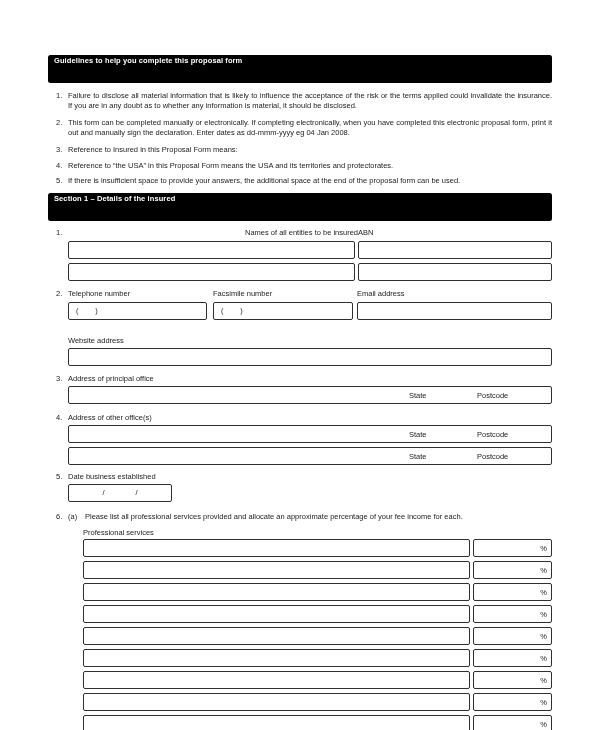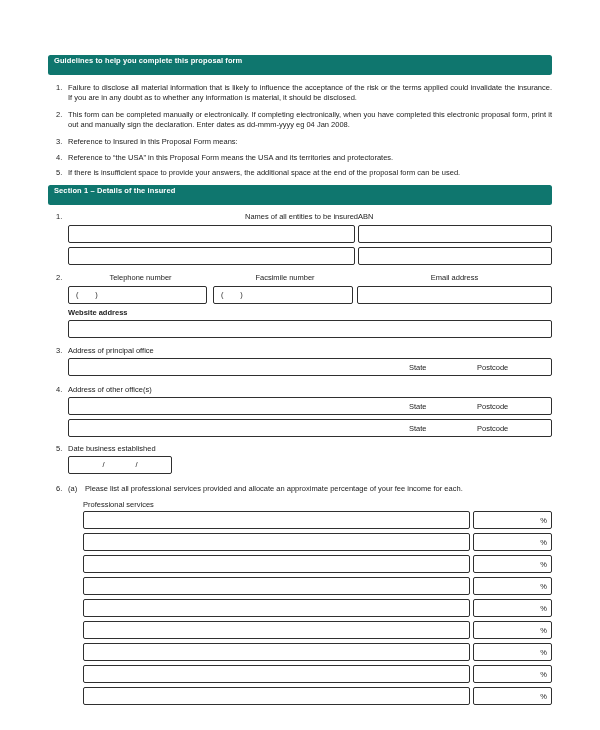--- a/index.html
+++ b/index.html
@@ -5,22 +5,22 @@
   html,body { margin:0; padding:0; }
   body {
     width:600px; height:730px; background:#ffffff;
     font-family:"Liberation Sans", sans-serif;
     color:#1c1c1c; overflow:hidden;
   }
   .doc { position:relative; margin:55px 48px 0 48px; width:504px; }
 
   
   .bar {
-    height:20px; line-height:12px; border-radius:2.5px;
-    background:#0f766e; color:#ffffff;
+    height:28px; line-height:12px; border-radius:2.5px;
+    background:#000000; color:#ffffff;
     font-size:7.5px; font-weight:bold; padding-left:6px;
     box-sizing:border-box; letter-spacing:.1px;
   }
 
   
   .g-item { display:flex; margin-top:8px; font-size:7.5px; line-height:9.5px; }
   .g-item.tight { margin-top:6px; }
   .g-num { flex:0 0 12px; margin-left:8px; }
   .g-text { flex:1; margin:0; text-align:justify; }
   .g-bullet { display:flex; margin-top:6px; margin-left:24px; font-size:7.5px; line-height:9.5px; }
@@ -66,21 +66,21 @@
   .datebox { display:flex; justify-content:center; align-items:center; gap:31px; }
   .slash { line-height:16px; }
 
   
   .svc-row { display:flex; margin-top:4px; }
   .svc-row.first { margin-top:2px; }
   .w-svc { width:387px; margin-right:3px; }
   .w-pct { width:79px; }
   .pct { position:absolute; right:4px; top:50%; transform:translateY(-50%); }
 
-  .sec-label { margin-top:4px;font-weight:bold; }
+  .sec-label { margin-top:16px; }
 </style>
 </head>
 <body>
 
 <div class="doc">
 
   <div class="bar">Guidelines to help you complete this proposal form</div>
 
   <div>
     <div class="g-item">
@@ -121,21 +121,21 @@
     </div>
     <div class="row indent mt4">
       <div class="box w-entity"></div>
       <div class="box w-abn"></div>
     </div>
   </div>
 
   <div class="q">
     <div class="q-head">
       <span class="q-num">2.</span>
-      <div class="lblrow" style="flex:1;text-align:center;">
+      <div class="lblrow" style="flex:1;">
         <span class="c-phone">Telephone number</span>
         <span class="c-fax">Facsimile number</span>
         <span class="c-email">Email address</span>
       </div>
     </div>
     <div class="row indent mt4">
       <div class="box w-phone">
         <span class="paren">(        )</span>
       </div>
       <div class="box w-fax">

